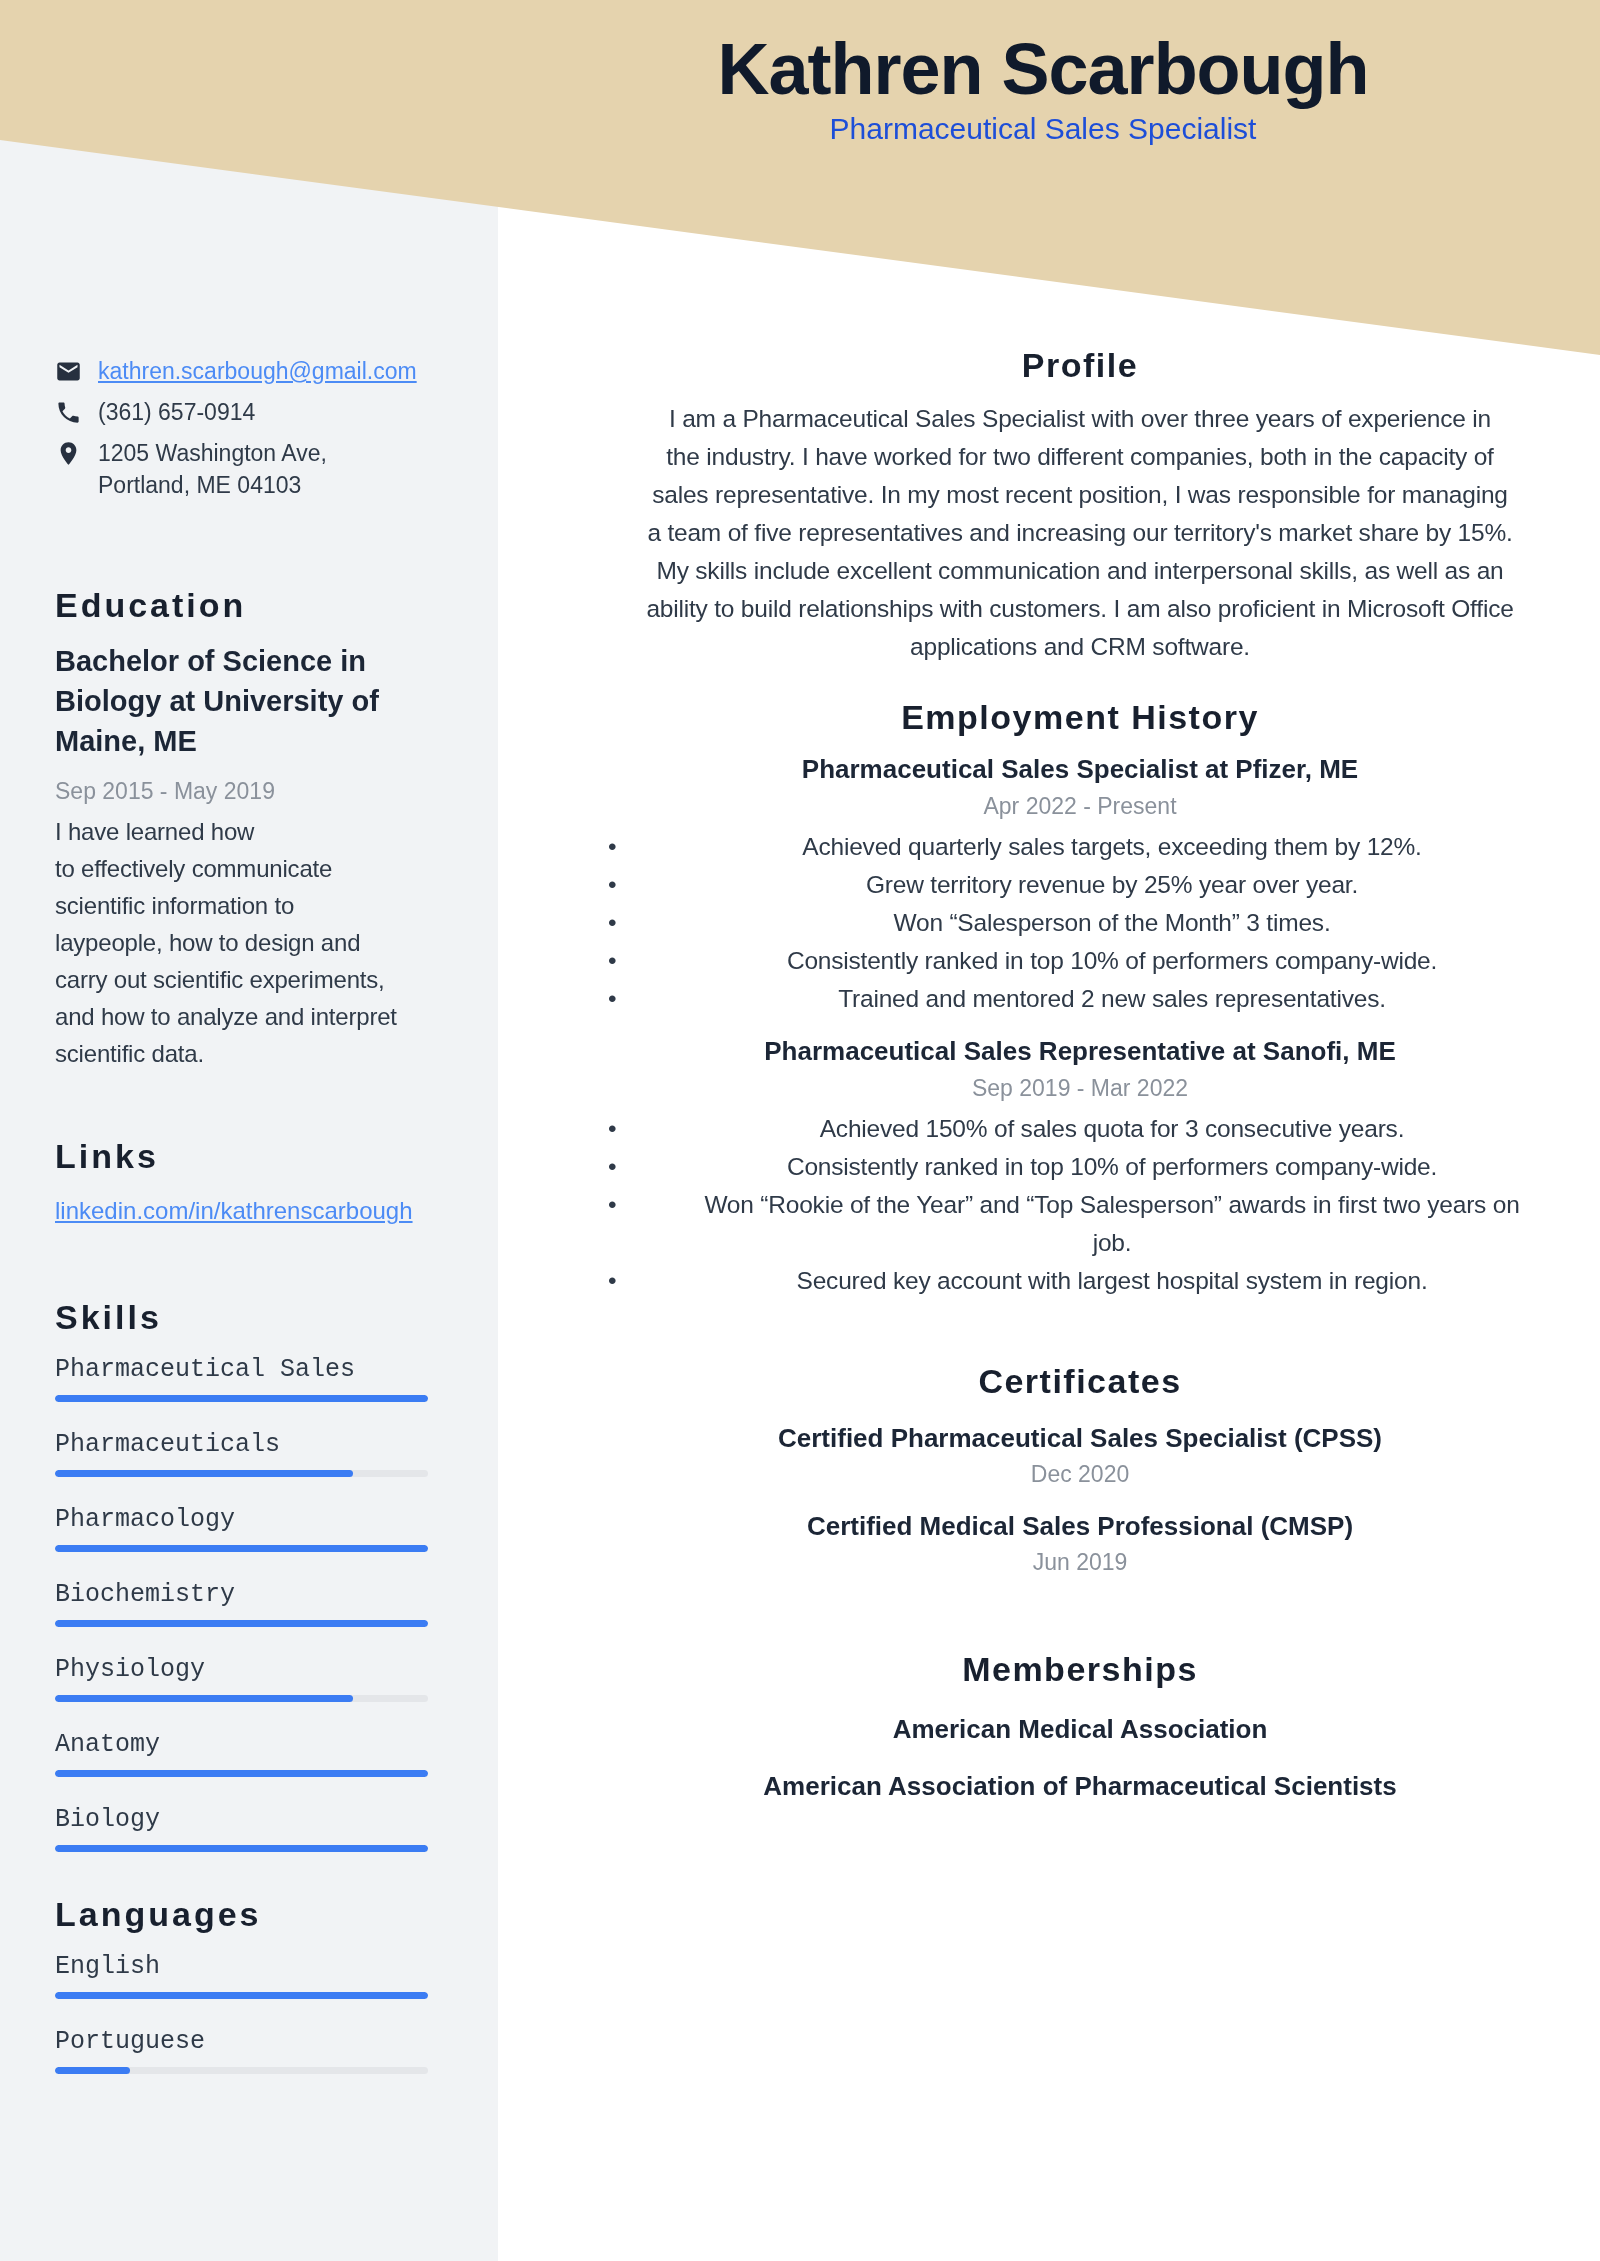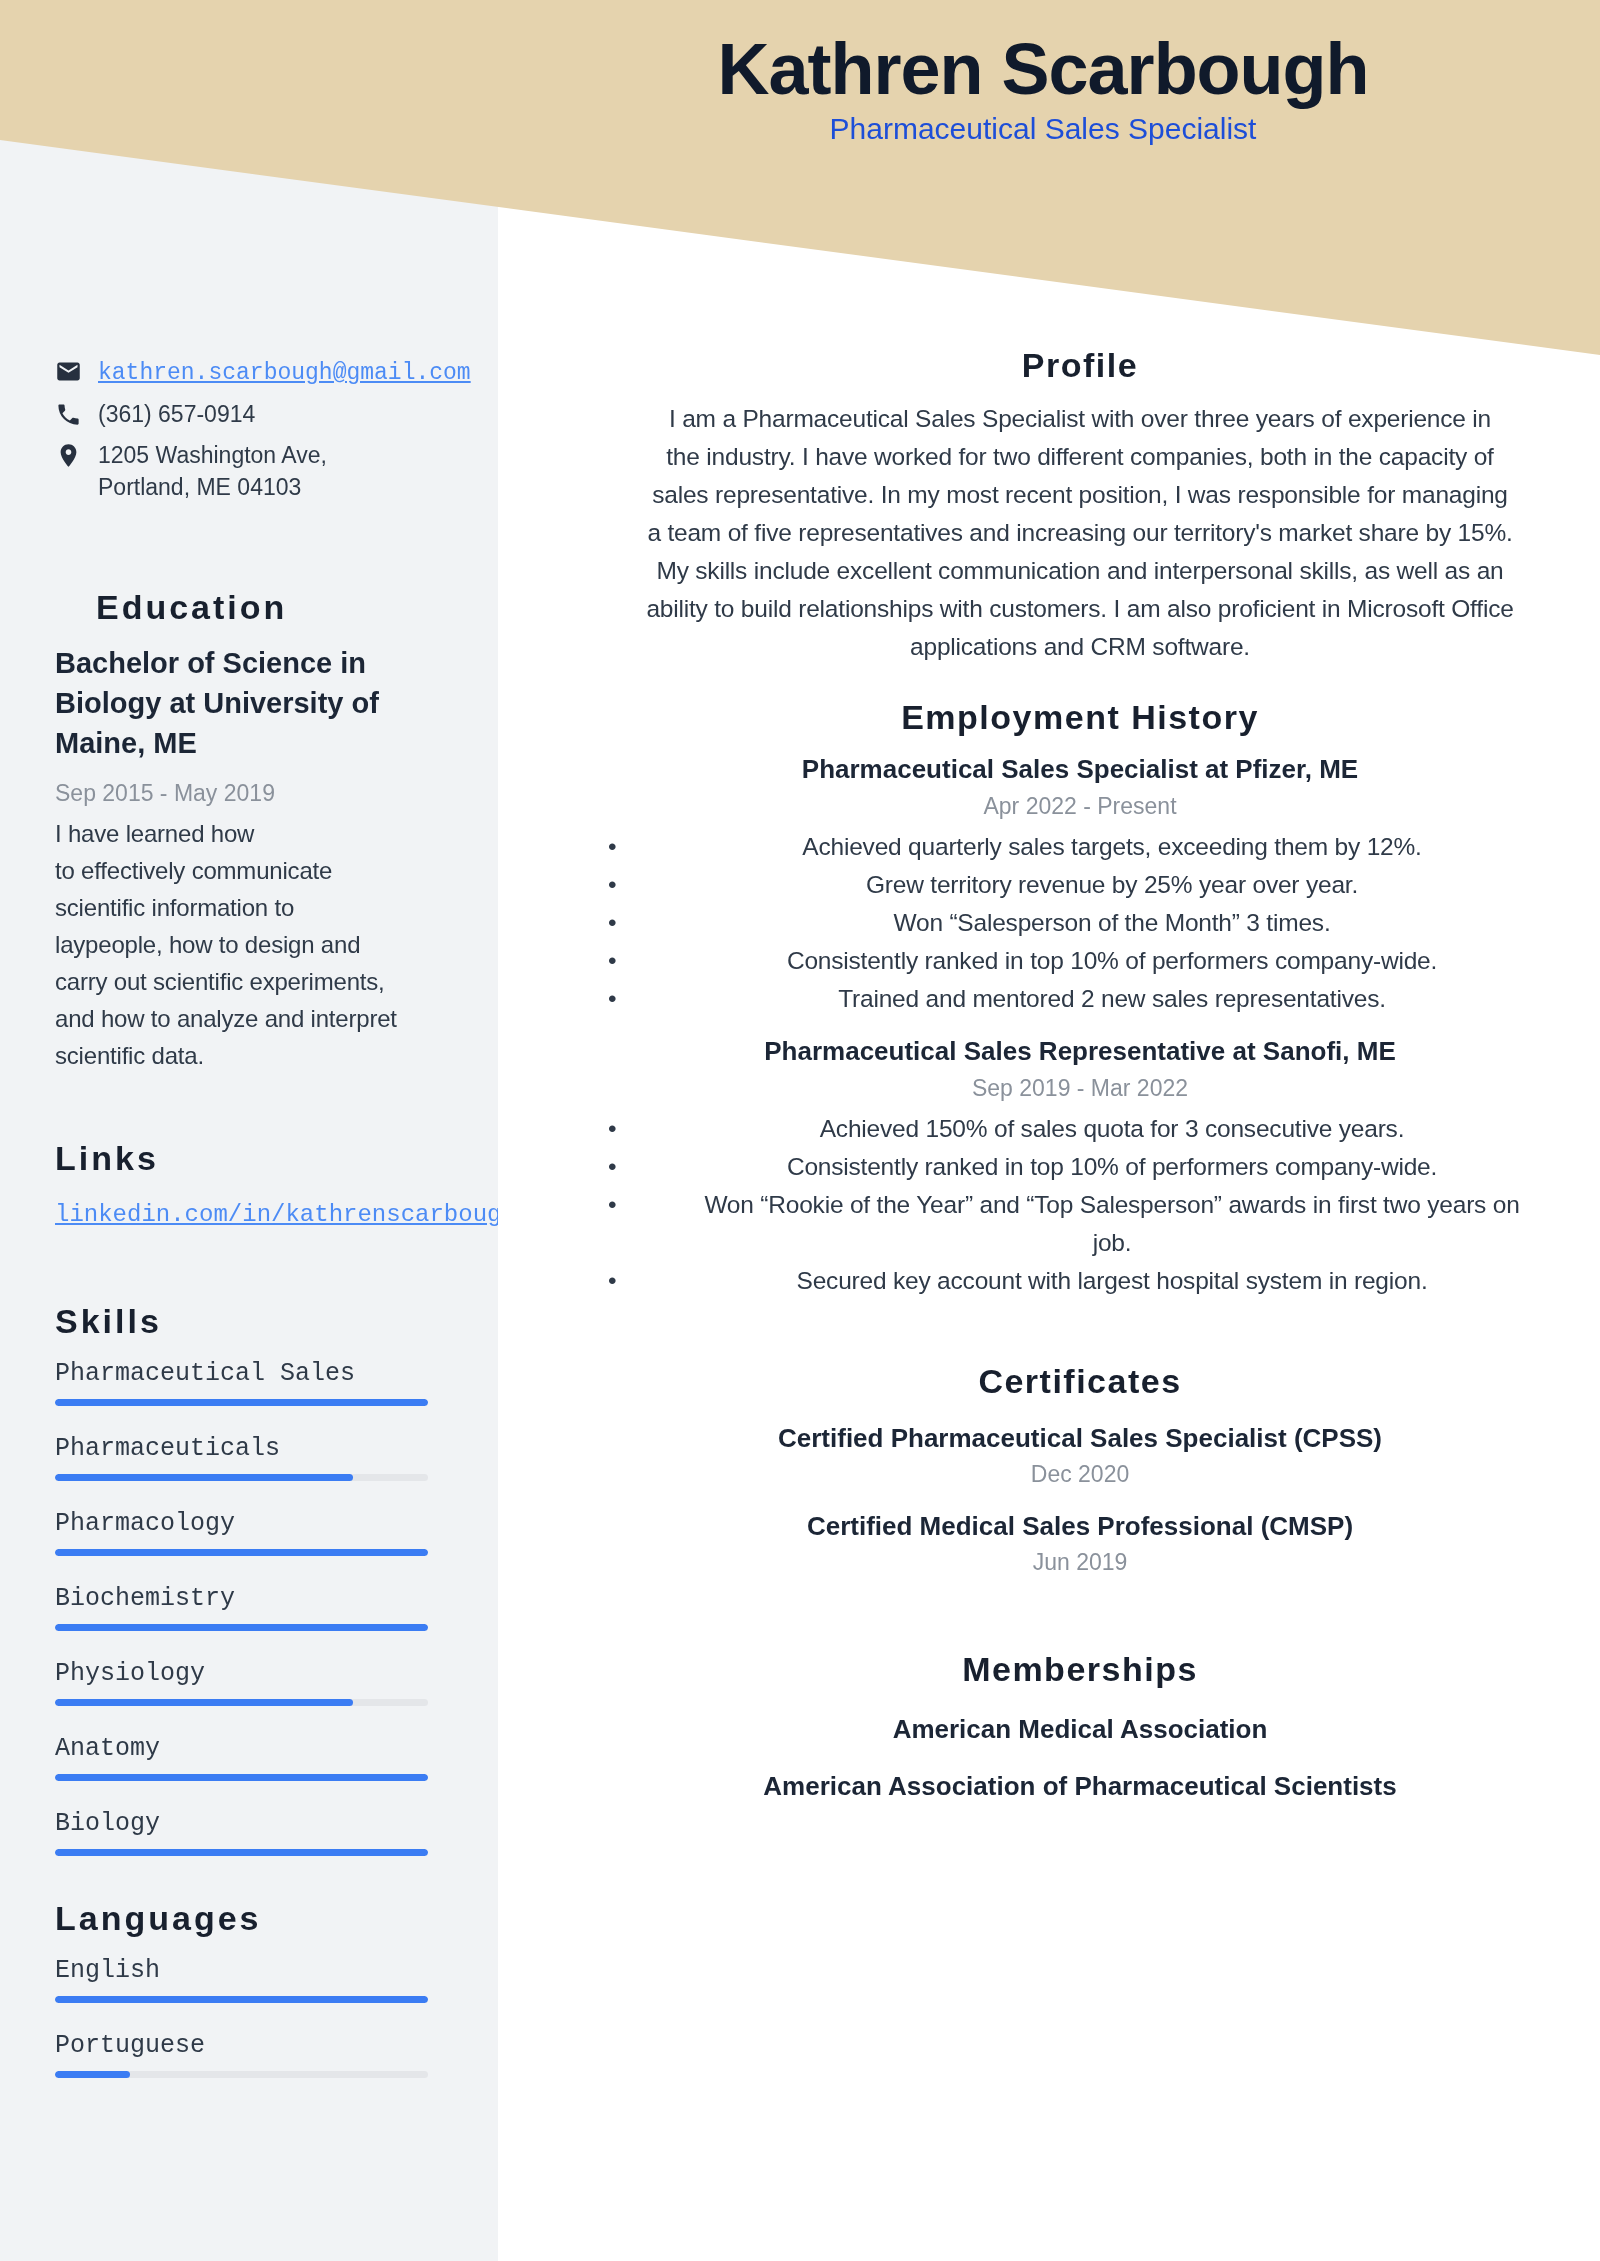--- a/index.html
+++ b/index.html
@@ -16,24 +16,24 @@
   
   .columns{position:relative;display:flex;width:1600px;min-height:2261px;z-index:1;}
   .sidebar{width:498px;box-sizing:border-box;background:#f1f3f5;padding:355px 45px 40px 55px;flex:none;}
   .main{flex:1;box-sizing:border-box;padding:346px 10px 40px 72px;background:#ffffff;text-align:center;}
 
   
   .contact-row{display:flex;align-items:flex-start;margin-bottom:9px;}
   .contact-row .cicon{width:27px;height:27px;flex:none;margin-right:16px;margin-top:3px;}
   .cicon svg{width:27px;height:27px;fill:#27303f;}
   .contact-text{font-size:23px;line-height:32px;color:#2f3a48;white-space:pre-line;}
-  a.blue-link{color:#4c8bf5;text-decoration:underline;text-decoration-color:#4c8bf5;font-family:Liberation Mono, monospace;}
+  a.blue-link{color:#4c8bf5;text-decoration:underline;text-decoration-color:#4c8bf5;}
 
   .side-heading{font-size:34px;font-weight:700;letter-spacing:3px;color:#18202e;line-height:36px;}
-  .h-education{margin-top:86px;margin-left:41px;}
+  .h-education{margin-top:86px;}
   .degree{font-size:29px;font-weight:700;color:#1c2636;line-height:40px;margin-top:18px;white-space:pre;}
   .side-date{font-size:23px;color:#8a919b;line-height:28px;margin-top:16px;}
   .side-desc{font-size:24px;color:#2f3a48;line-height:37px;margin-top:8px;white-space:pre;letter-spacing:-0.2px;}
 
   .h-links{margin-top:66px;}
   .link-item{font-size:24px;line-height:30px;margin-top:22px;}
 
   .h-skills{margin-top:73px;}
   .meter-list{margin-top:20px;font-family:Liberation Mono, monospace;}
   .meter-item{margin-bottom:28px;}

